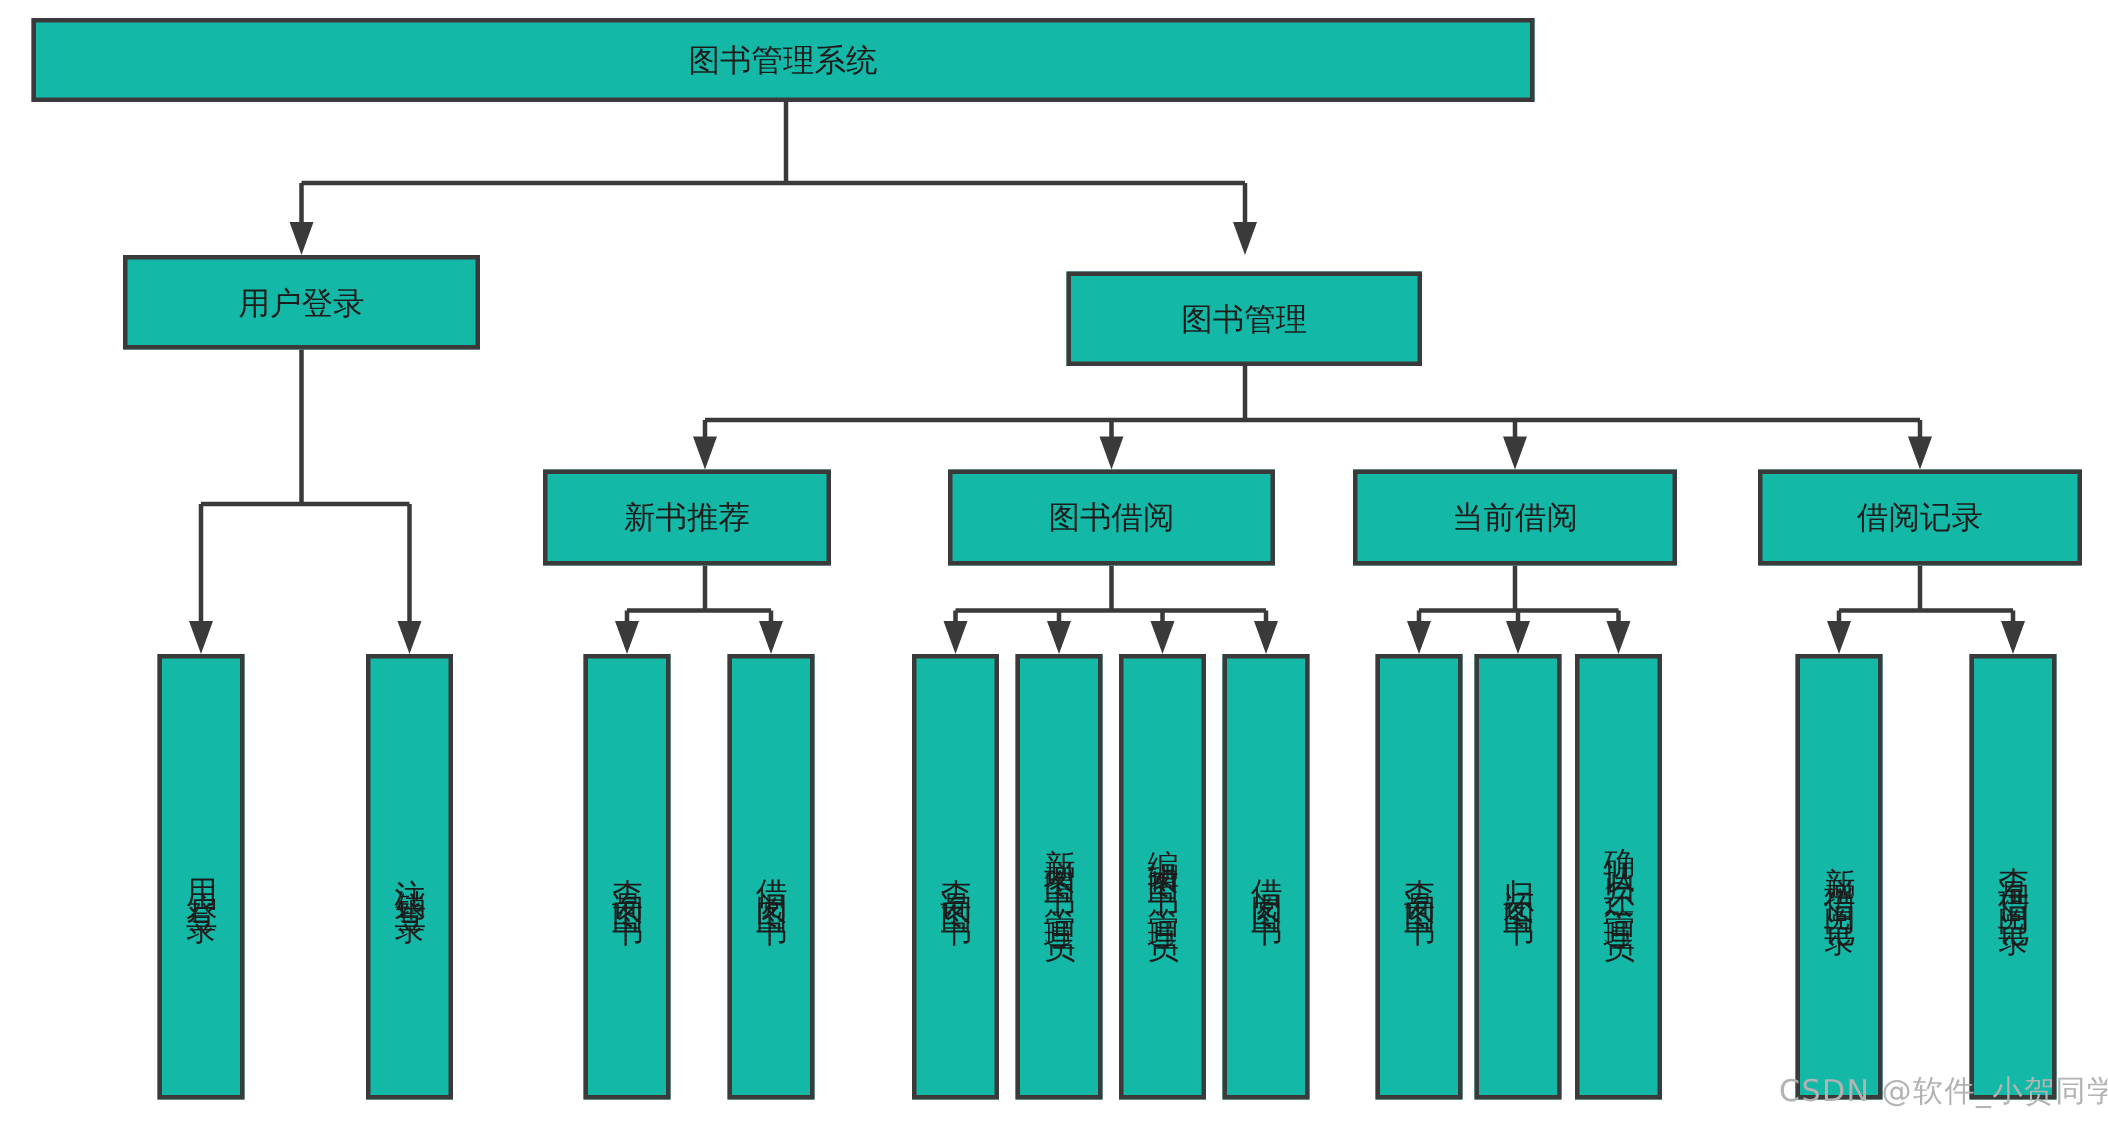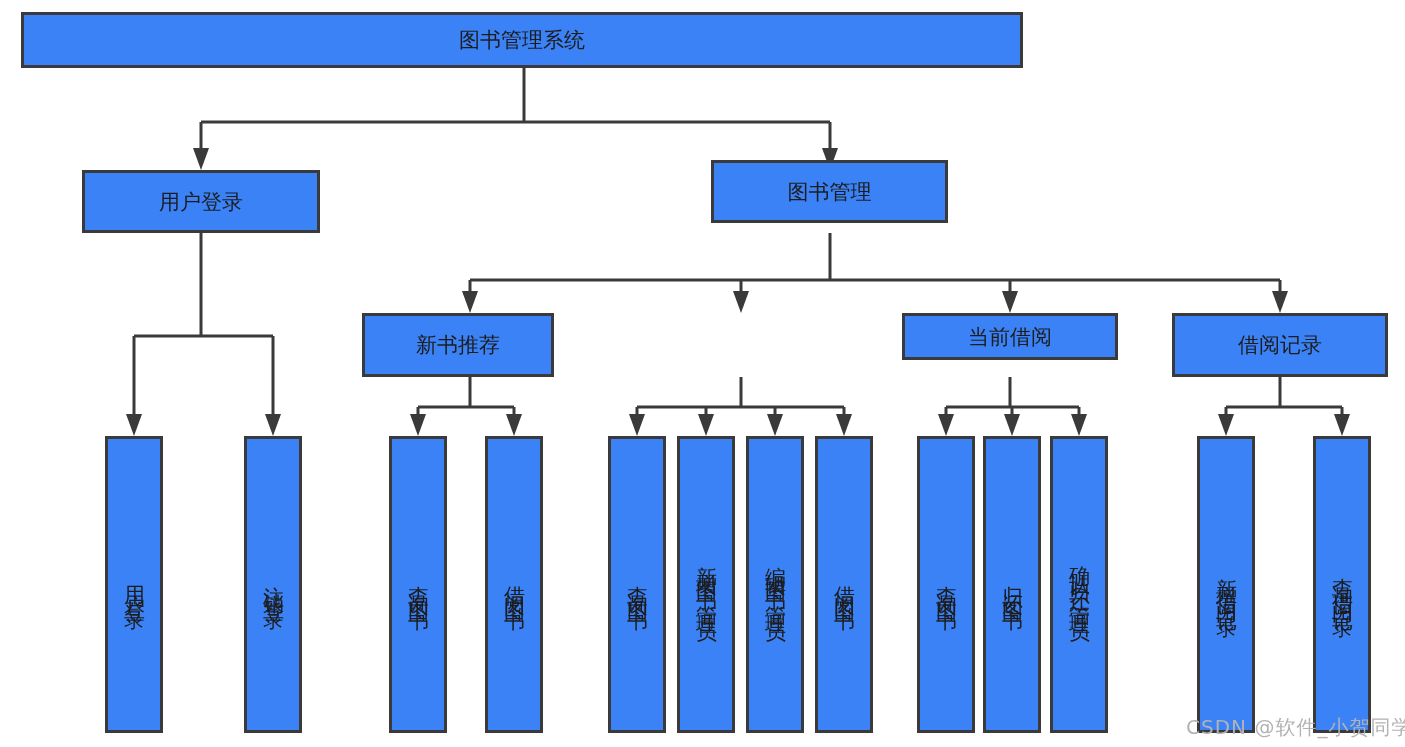--- a/index.html
+++ b/index.html
@@ -7,43 +7,43 @@
     position:relative;
     width:1405px;height:747px;
     background:#ffffff;
     font-family:"DejaVu Sans","Liberation Sans",sans-serif;
     overflow:hidden;
   }
   .wires{position:absolute;left:0;top:0;z-index:1;}
   .node{
     position:absolute;
     box-sizing:border-box;
-    background:#3b82f6;
+    background:#14b8a6;
     border:3px solid #3a3a3a;
     display:flex;align-items:center;justify-content:center;
     color:#1c1c1c;
     font-size:21px;
     z-index:2;
     white-space:nowrap;
   }
   .leaf{top:436px;width:58px;height:297px;}
   .leaf .vtext{
     writing-mode:vertical-rl;
     text-orientation:mixed;
     letter-spacing:8px;
     line-height:1;
     font-size:21px;
   }
   
   .n-root{left:21px;top:12px;width:1002px;height:56px;}
   .n-l2a{left:82px;top:170px;width:238px;height:63px;}
-  .n-l2b{left:711px;top:160px;width:237px;height:63px;}
+  .n-l2b{left:711px;top:181px;width:237px;height:63px;}
   .n-l3a{left:362px;top:313px;width:192px;height:64px;}
   .n-l3b{left:632px;top:313px;width:218px;height:64px;}
-  .n-l3c{left:902px;top:313px;width:216px;height:47px;text-align:right;}
+  .n-l3c{left:902px;top:313px;width:216px;height:64px;text-align:right;}
   .n-l3d{left:1172px;top:313px;width:216px;height:64px;}
   .n-g1a{left:105px;} .n-g1b{left:244px;}
   .n-g2a{left:389px;} .n-g2b{left:485px;}
   .n-g3a{left:608px;} .n-g3b{left:677px;} .n-g3c{left:746px;} .n-g3d{left:815px;}
   .n-g4a{left:917px;} .n-g4b{left:983px;} .n-g4c{left:1050px;}
   .n-g5a{left:1197px;} .n-g5b{left:1313px;}
   .watermark{
     position:absolute;
     left:1186px;top:714px;
     font-size:20px;
@@ -112,20 +112,23 @@
   <div class="node n-l2a">
     <span>用户登录</span>
   </div>
   <div class="node n-l2b">
     <span>图书管理</span>
   </div>
 
   <div class="node n-l3a">
     <span>新书推荐</span>
   </div>
+  <div class="node n-l3b">
+    <span>图书借阅</span>
+  </div>
   <div class="node n-l3c">
     <span>当前借阅</span>
   </div>
   <div class="node n-l3d">
     <span>借阅记录</span>
   </div>
 
   <div class="node leaf n-g1a">
     <span class="vtext">用户登录</span>
   </div>

